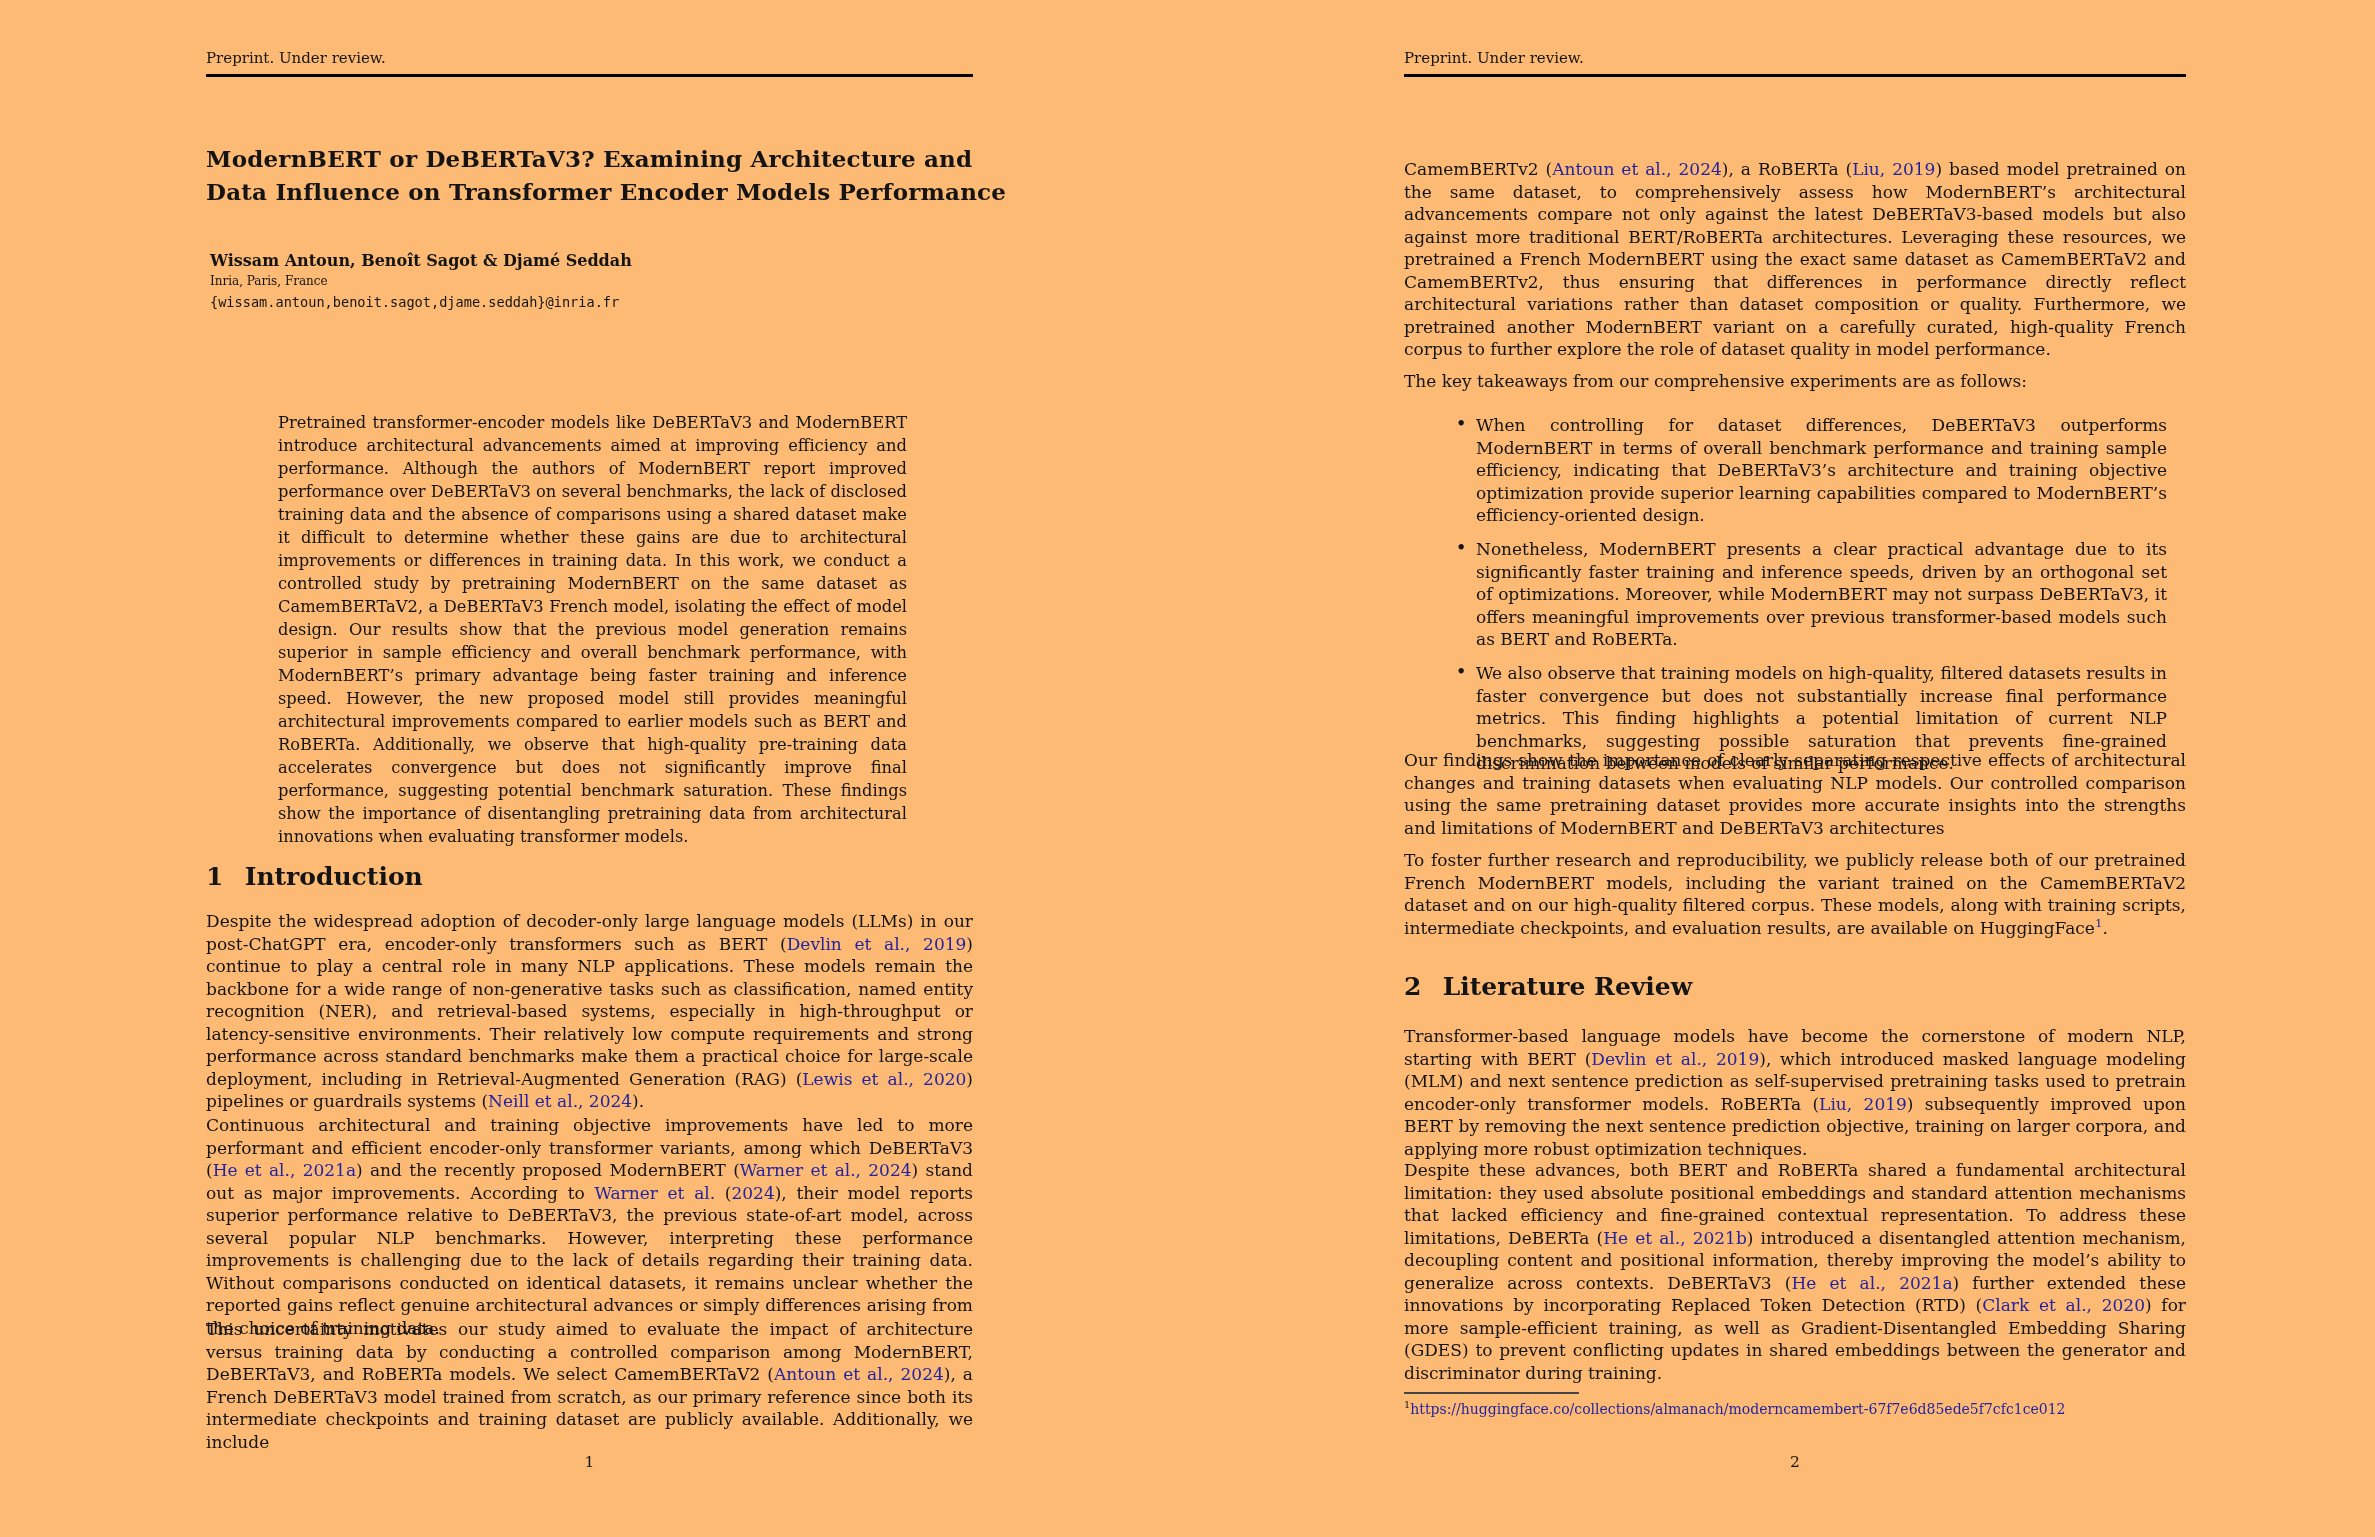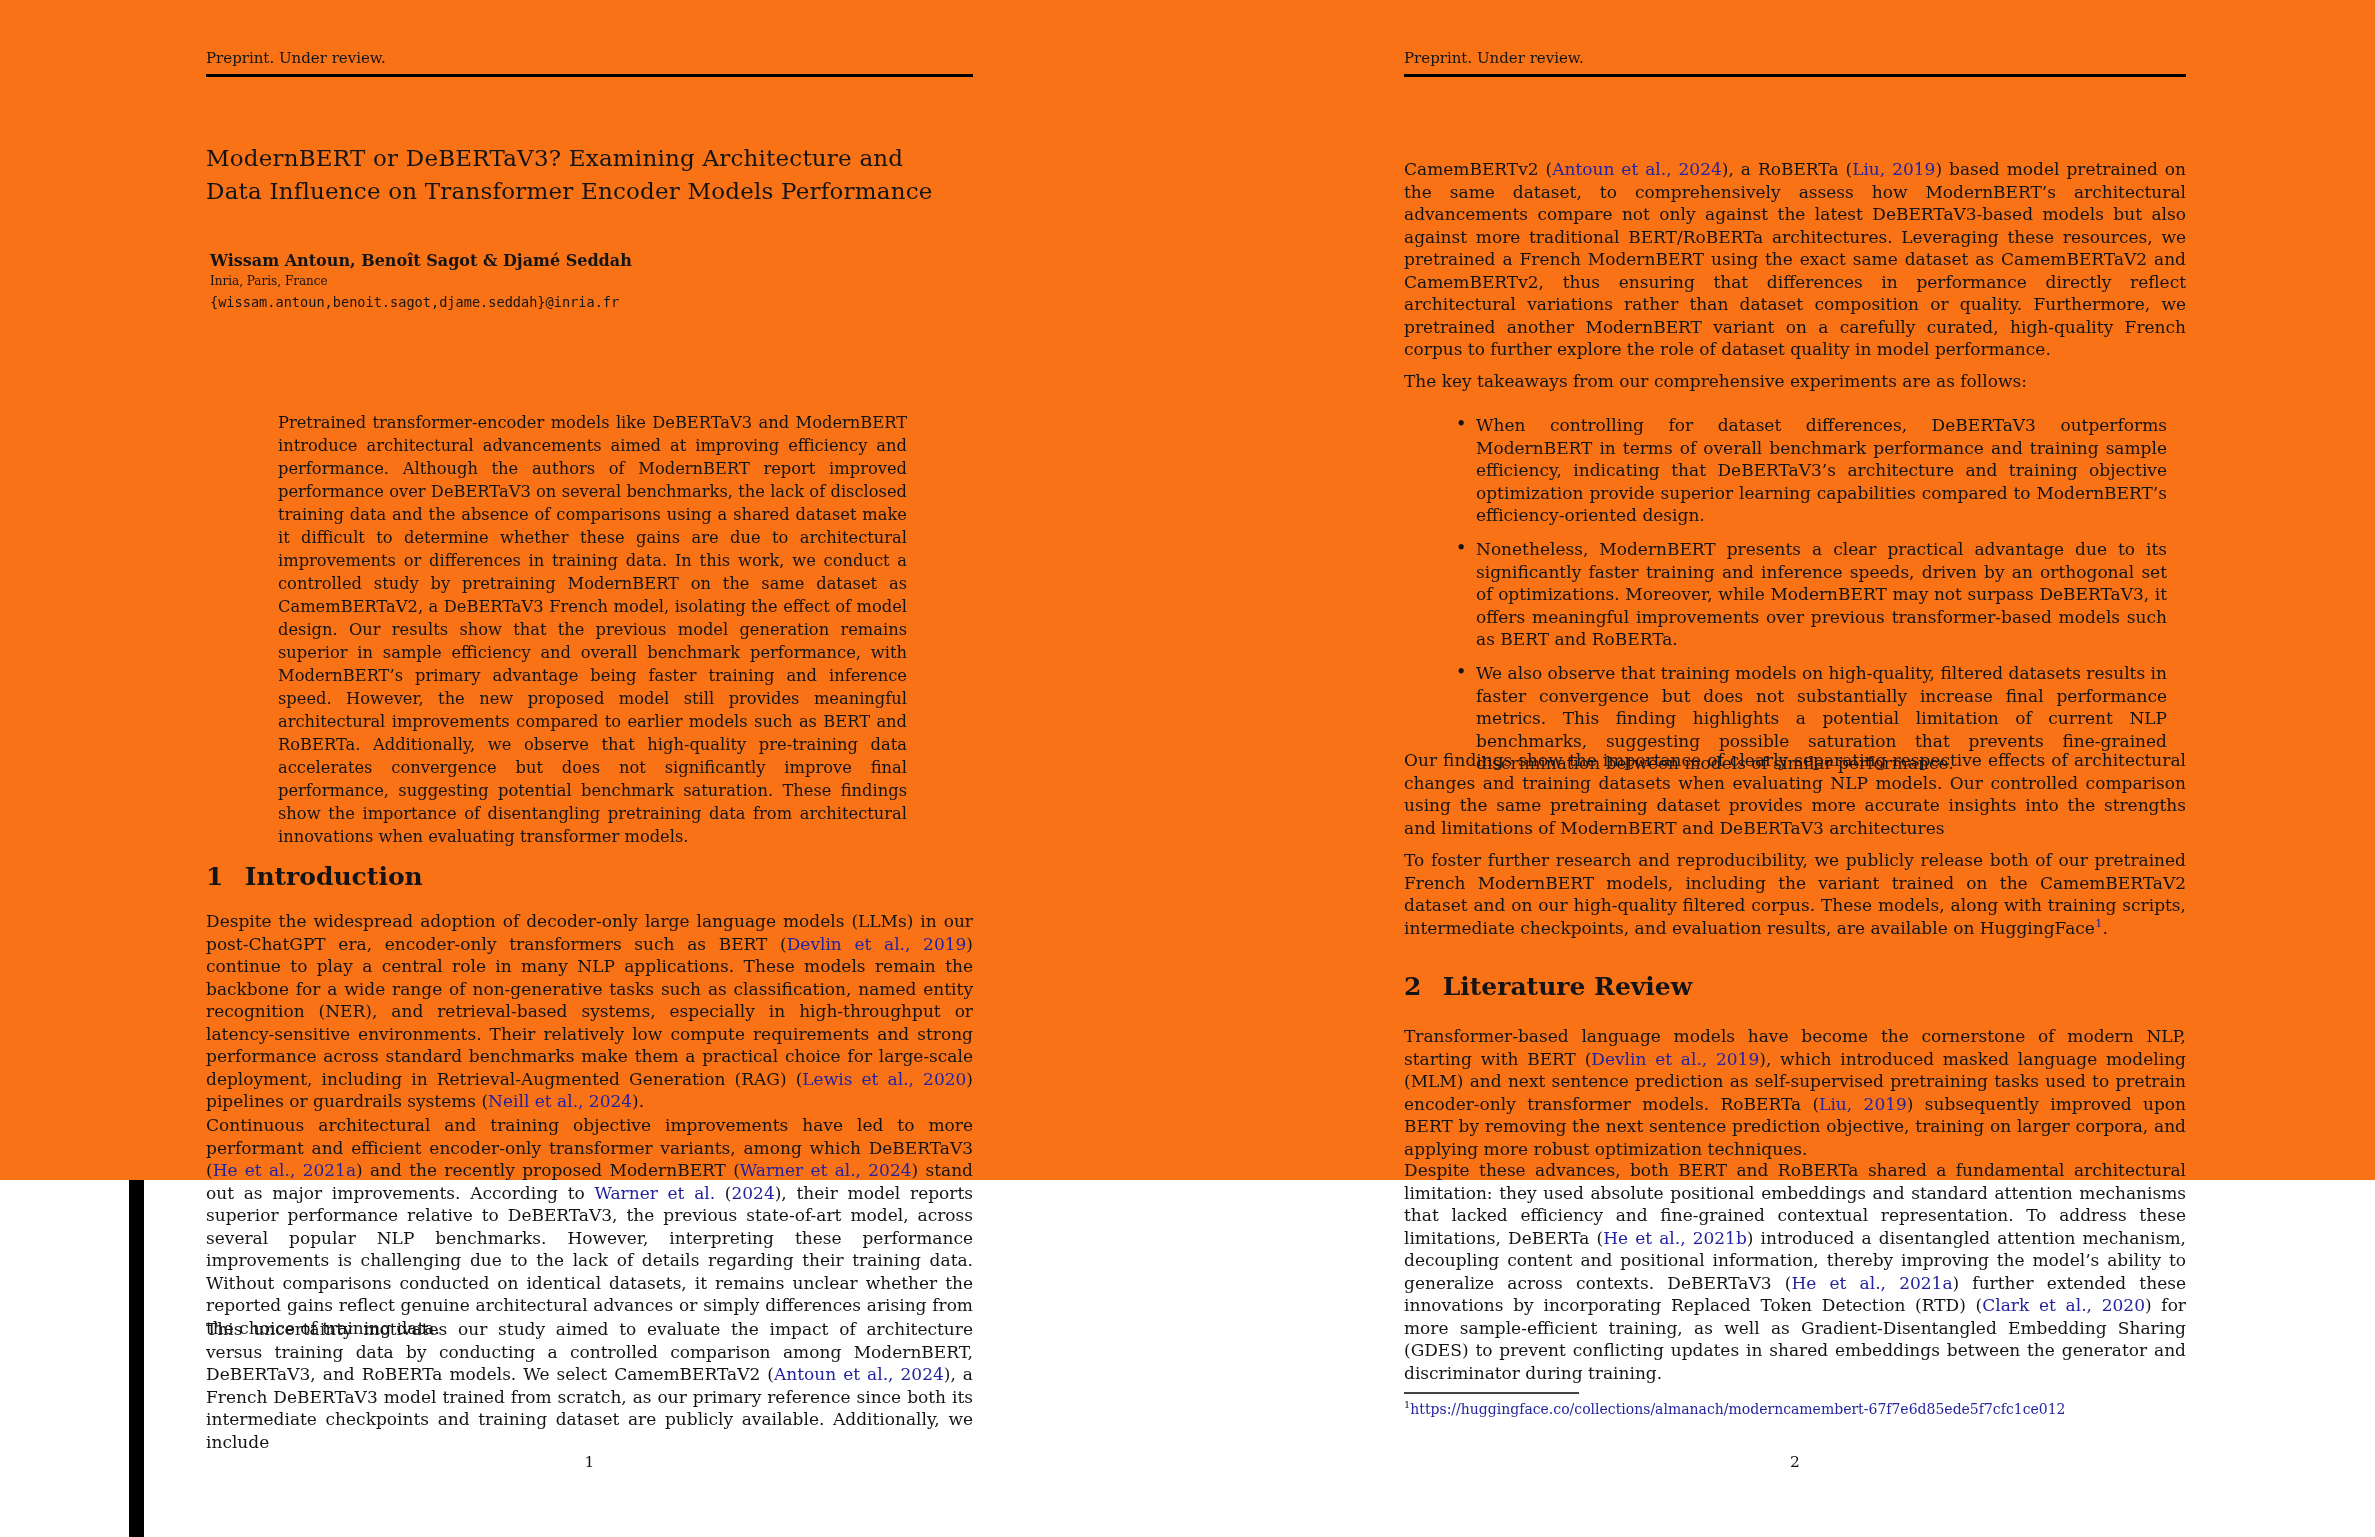--- a/index.html
+++ b/index.html
@@ -1,33 +1,33 @@
 <!DOCTYPE html>
 <html><head>
 <meta charset="utf-8">
 <style>
   html,body{margin:0;padding:0;}
   body{
     width:2375px;height:1537px;background:#ffffff;position:relative;overflow:hidden;
     font-family:"DejaVu Serif","Liberation Serif",serif;color:#141414;
     -webkit-font-smoothing:antialiased;
   }
-  .page{position:absolute;top:0;width:1188px;height:1180px;background:#f97316;}
+  .page{position:absolute;top:0;width:1188px;height:1537px;background:#fdba74;}
   #page-1{left:0;}
   #page-2{left:1188px;}
   .abs{position:absolute;}
   .hdr{font-size:15px;}
   .hdr-rule{height:3.4px;background:#000;}
   .vbar{position:absolute;left:129px;top:56px;width:14.6px;height:1481px;background:#000;}
   .watermark{
     position:absolute;left:21.3px;top:396px;width:45px;height:505px;
     writing-mode:vertical-rl;transform:rotate(180deg);
     font-size:23px;color:#8b8b8b;white-space:pre;letter-spacing:0.5px;
   }
-  .title{font-size:23px;font-weight:normal;line-height:33px;white-space:nowrap;letter-spacing:0.2px;}
+  .title{font-size:23px;font-weight:bold;line-height:33px;white-space:nowrap;letter-spacing:0.2px;}
   .authors{font-size:16px;font-weight:bold;}
   .affil{font-size:12px;}
   .email{font-family:"DejaVu Sans Mono","Liberation Mono",monospace;font-size:13.6px;}
   .abs-head{font-size:17.5px;font-weight:bold;text-align:center;}
   .abs-body{font-size:16.3px;line-height:23px;text-align:justify;}
   .sec-head{font-size:25px;font-weight:bold;}
   .sec-head .sec-label{margin-left:21.3px;}
   .para{font-size:17px;line-height:22.5px;text-align:justify;}
   ul.bullets{list-style:none;margin:4px;padding:0;}
   ul.bullets li{

